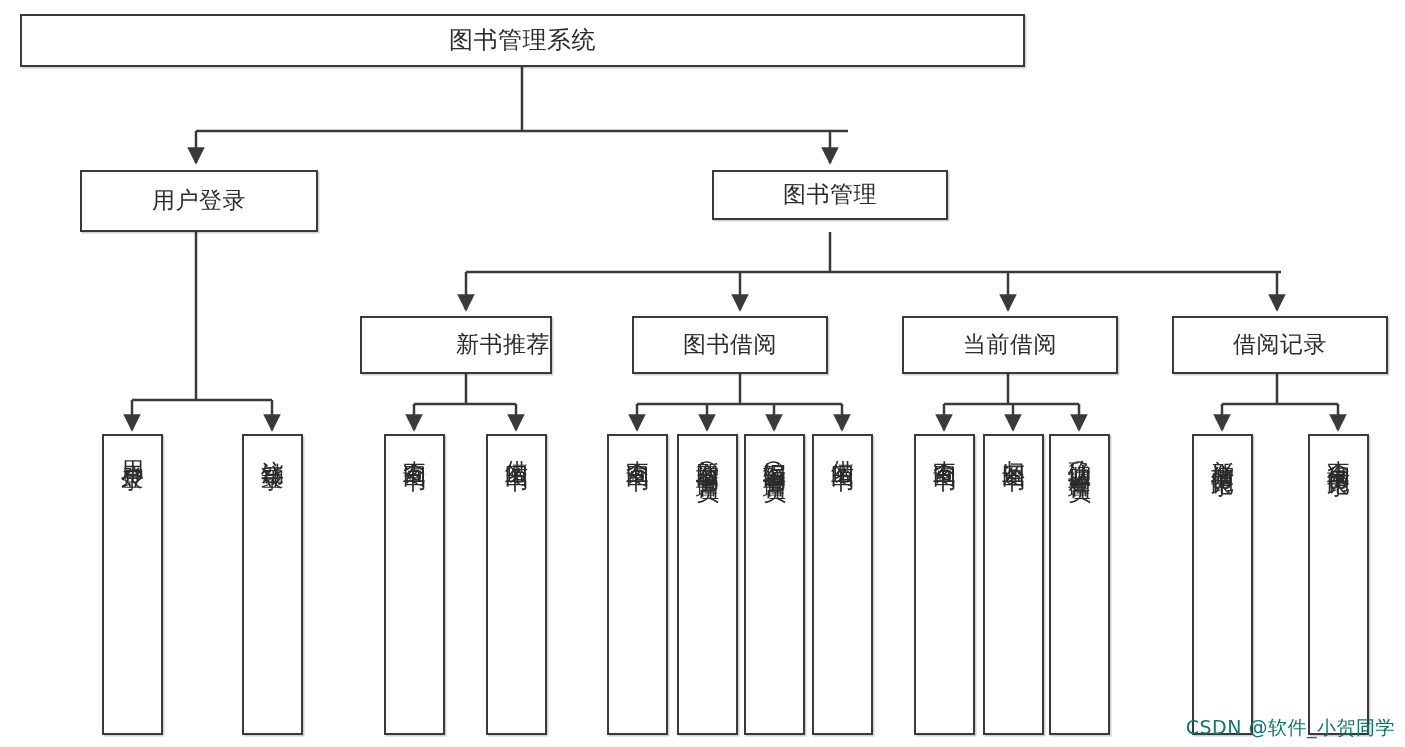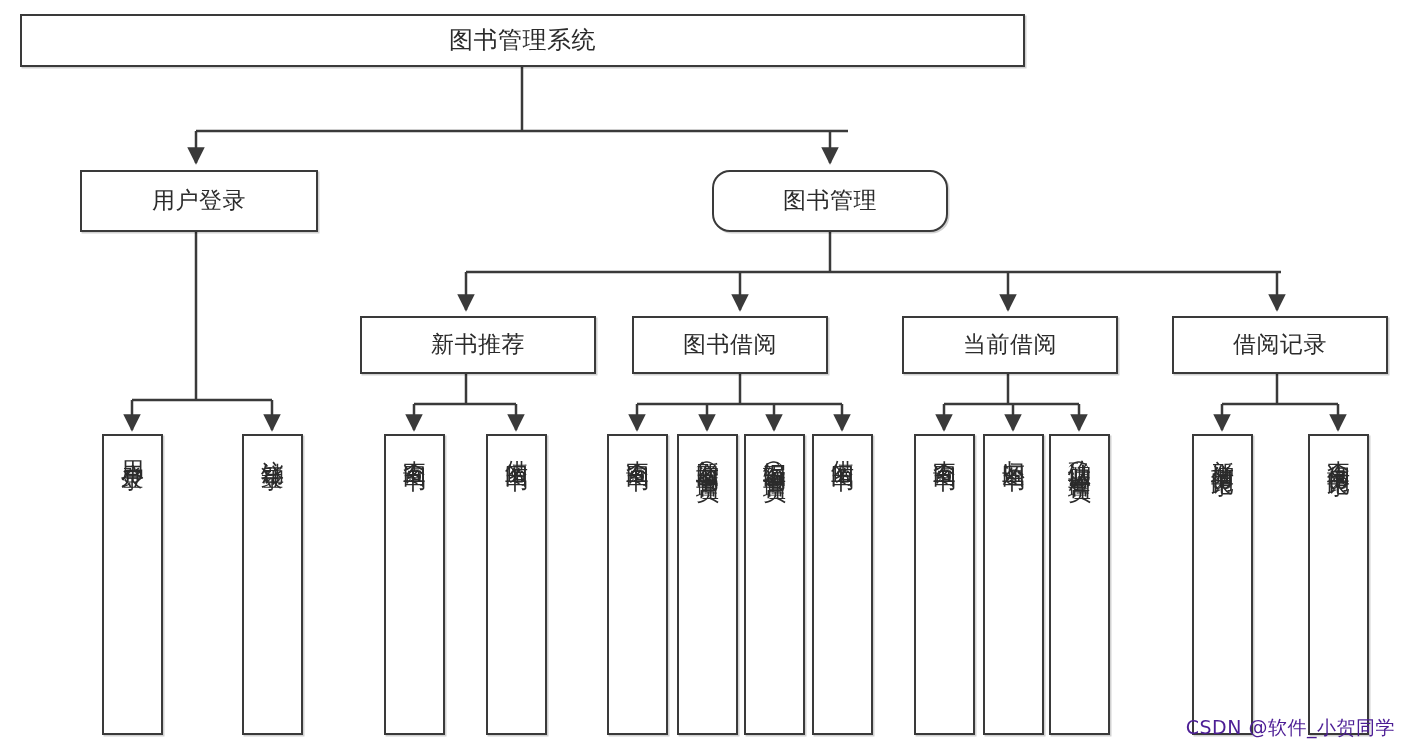--- a/index.html
+++ b/index.html
@@ -62,21 +62,21 @@
     font-size: 23px;
     line-height: 1.0;
     letter-spacing: 3px;
     white-space: nowrap;
   }
   #watermark {
     position: absolute;
     right: 10px;
     bottom: 6px;
     font-size: 19px;
-    color: #4c1d95;
+    color: #0f766e;
     letter-spacing: 0.5px;
     white-space: nowrap;
     pointer-events: none;
   }
 </style>
 </head>
 <body>
 
 <div id="canvas">
 
@@ -130,25 +130,25 @@
     </g>
   </svg>
 
   <div class="node h root" style="left:20px; top:14px; width:1005px; height:53px;">
     <span class="label">图书管理系统</span>
   </div>
 
   <div class="node h" style="left:80px; top:170px; width:238px; height:62px;">
     <span class="label">用户登录</span>
   </div>
-  <div class="node h" style="left:712px; top:170px; width:236px; height:62px;border-radius:18px;">
+  <div class="node h" style="left:712px; top:170px; width:236px; height:50px;">
     <span class="label">图书管理</span>
   </div>
 
-  <div class="node h" style="left:360px; top:316px; width:236px; height:58px;">
+  <div class="node h" style="left:360px; top:316px; width:192px; height:58px;justify-content:flex-end;">
     <span class="label">新书推荐</span>
   </div>
   <div class="node h" style="left:632px; top:316px; width:196px; height:58px;">
     <span class="label">图书借阅</span>
   </div>
   <div class="node h" style="left:902px; top:316px; width:216px; height:58px;">
     <span class="label">当前借阅</span>
   </div>
   <div class="node h" style="left:1172px; top:316px; width:216px; height:58px;justify-content:center;">
     <span class="label">借阅记录</span>

